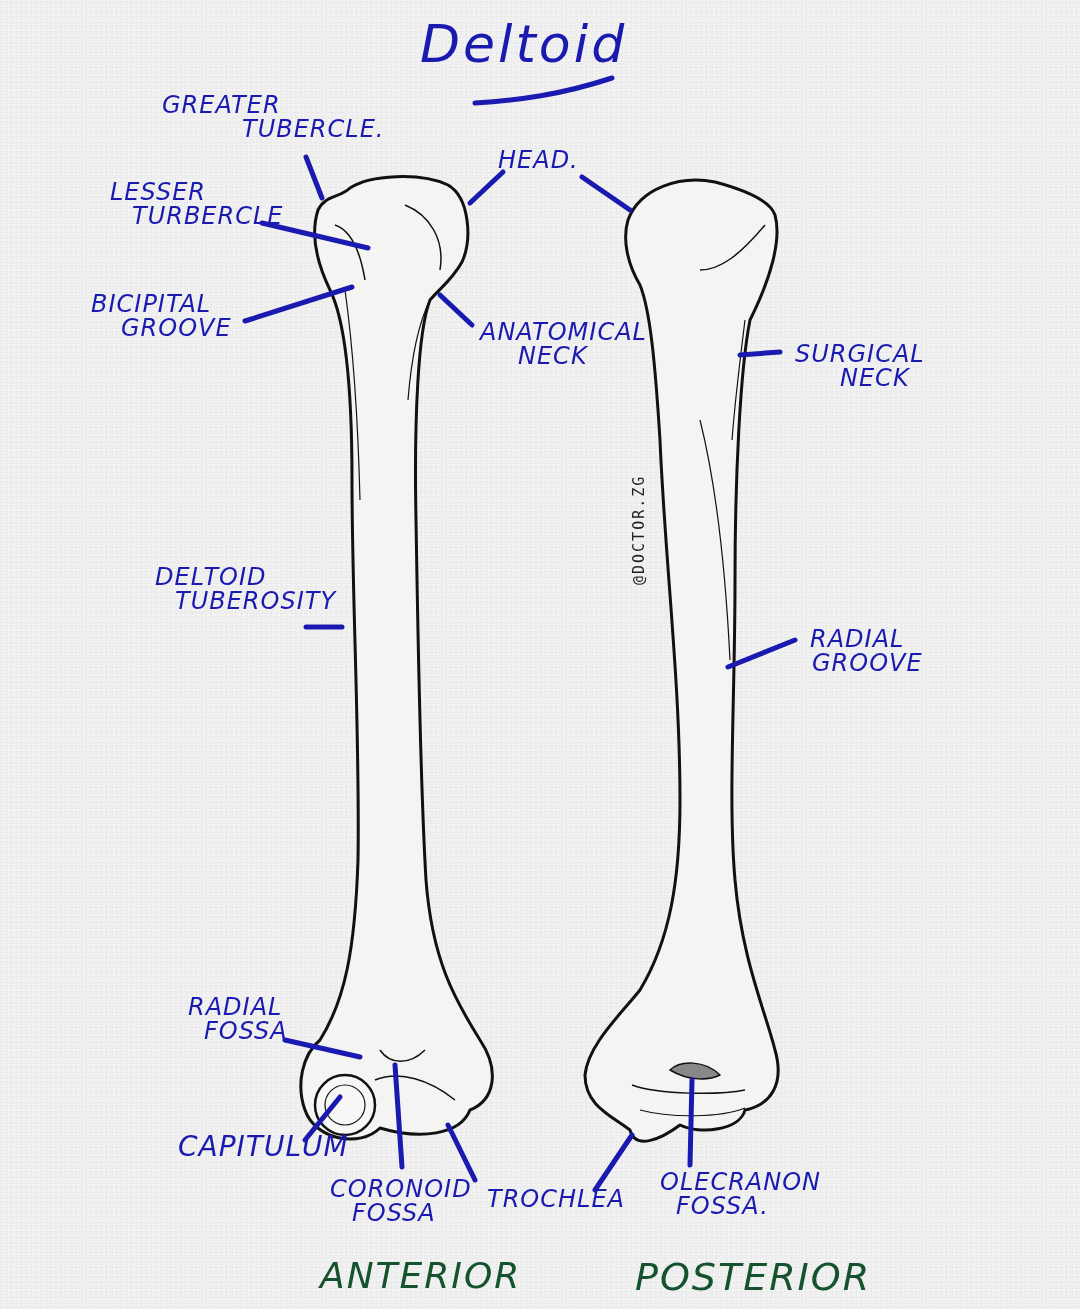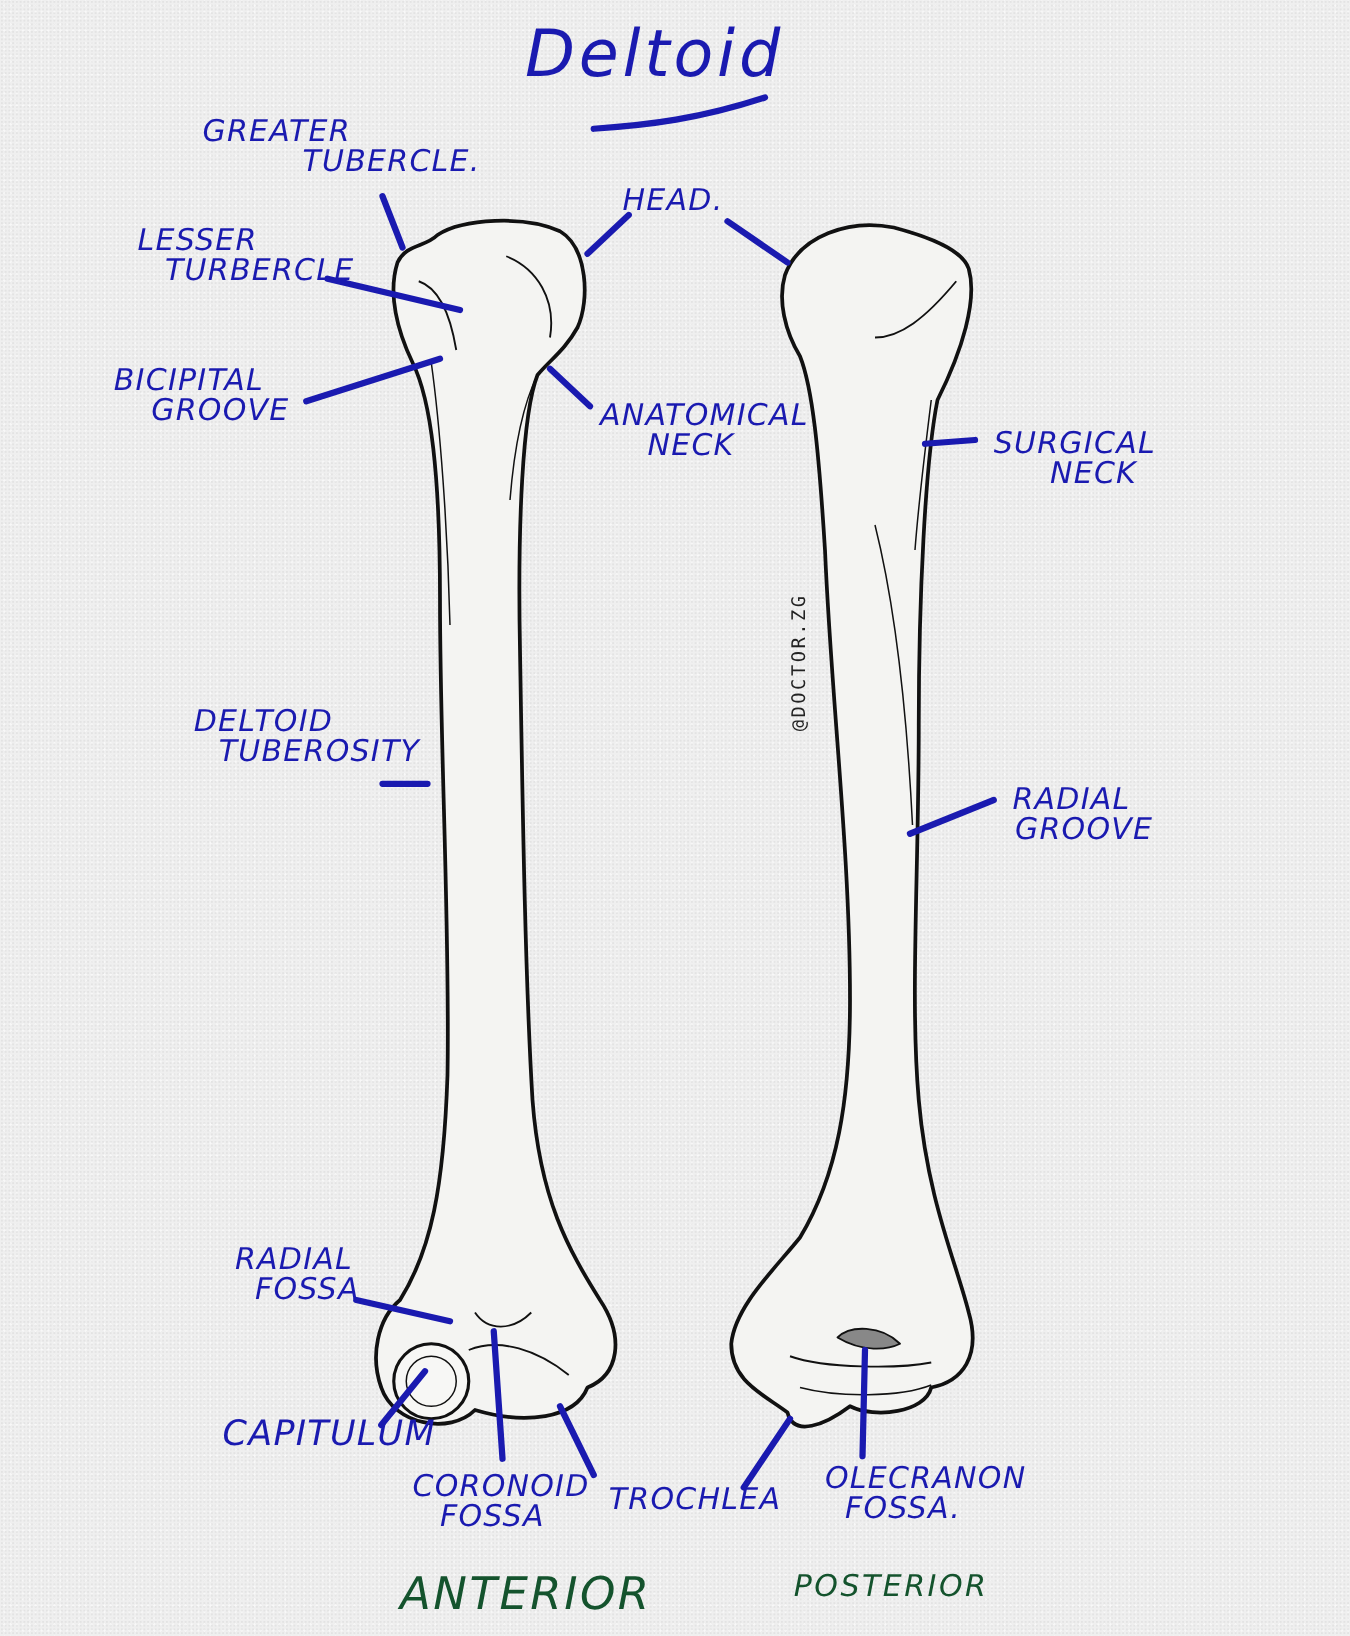--- a/index.html
+++ b/index.html
@@ -135,15 +135,15 @@
 </div>
 <div class="lbl" style="left:487px;top:1187px;">
   <span class="l2">Trochlea</span>
 </div>
 <div class="lbl" style="left:660px;top:1170px;">
   <span class="l2">Olecranon</span>
   <span class="l2" style="margin-left:16px">Fossa.</span>
 </div>
 
 <div class="view" style="left:320px;top:1255px;">Anterior</div>
-<div class="view" style="left:635px;top:1255px;font-size:24px;">Posterior</div>
+<div class="view" style="left:635px;top:1255px;font-size:38px;">Posterior</div>
 
 <div class="credit">@doctor.zg</div>
 
 </body></html>

